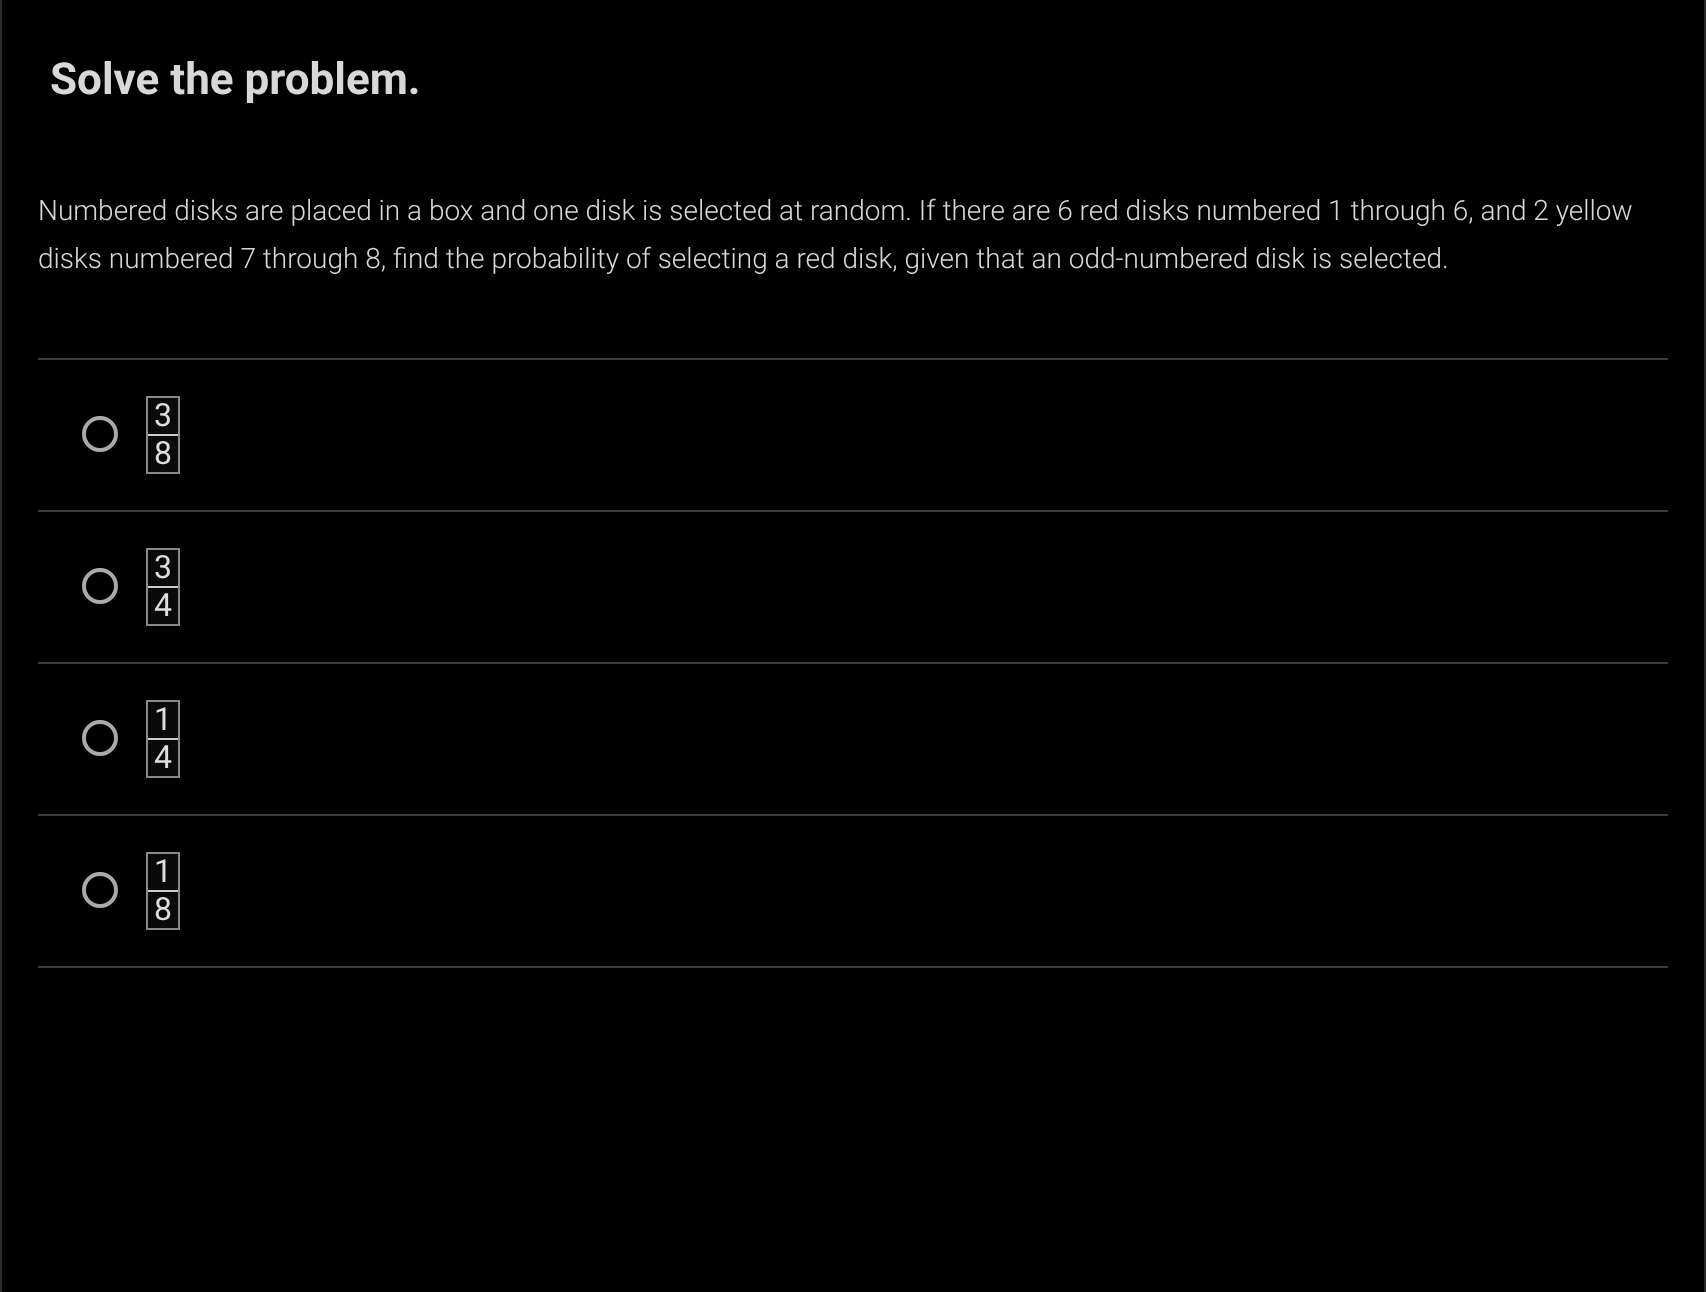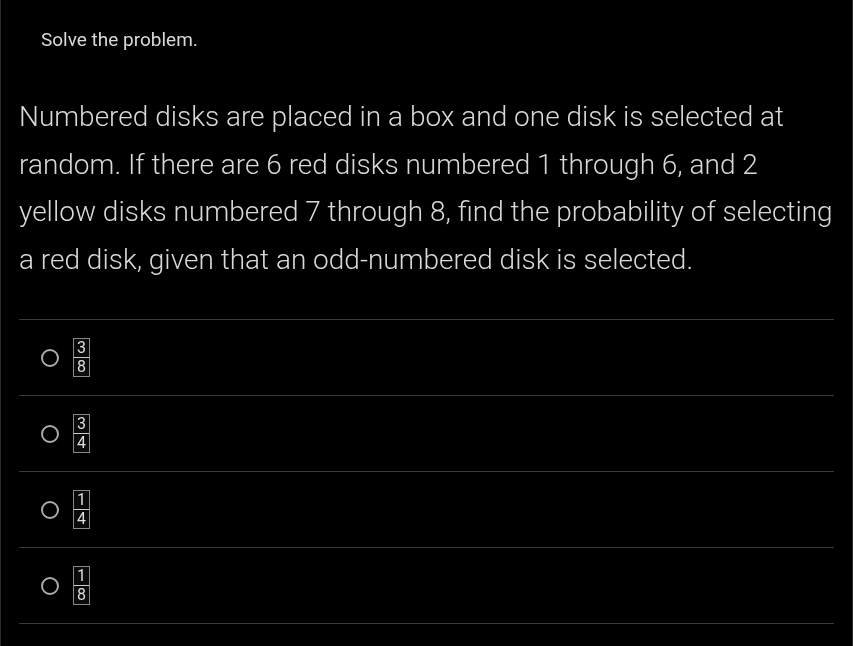--- a/index.html
+++ b/index.html
@@ -12,28 +12,28 @@
       color: #e0e0e0;
       font-family: -apple-system, BlinkMacSystemFont, "Segoe UI", Roboto, Helvetica, Arial, sans-serif;
       width: 853px;
       height: 646px;
       padding: 28px 18px 0 18px;
       border-left: 1px solid #2a2a2a;
       border-right: 1px solid #2a2a2a;
       font-weight: 300;
     }
     .heading {
-      font-size: 19px;
+      font-size: 22px;
       color: #d8d8d8;
-      margin-left: 22px;
+      margin-left: 6px;
       margin-bottom: 42px;
-      font-weight: 400;
+      font-weight: 700;
     }
     .question-text {
-      font-size: 28px;
+      font-size: 14px;
       line-height: 1.7;
       color: #d8d8d8;
       margin-bottom: 36px;
       font-weight: 300;
     }
     .options {
       border-top: 1px solid #3a3a3a;
     }
     .option-row {
       display: flex;

